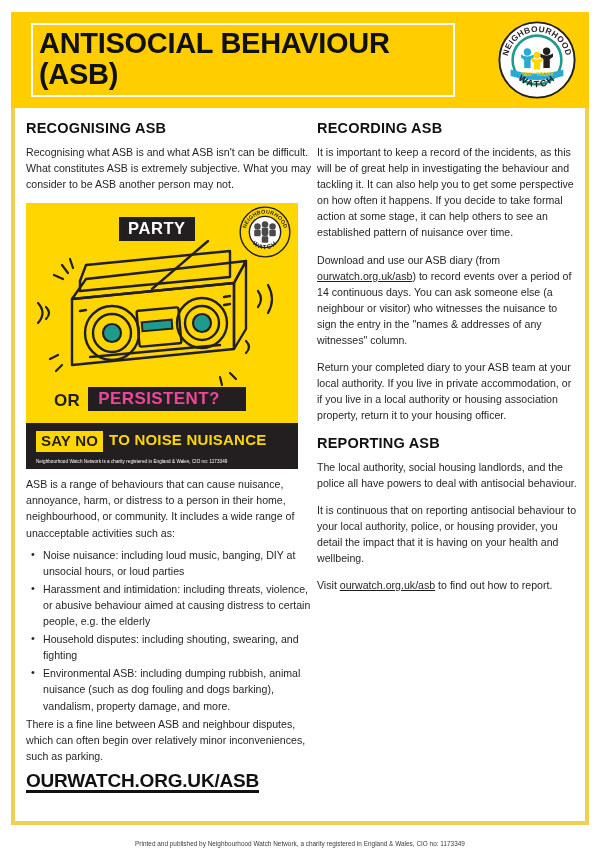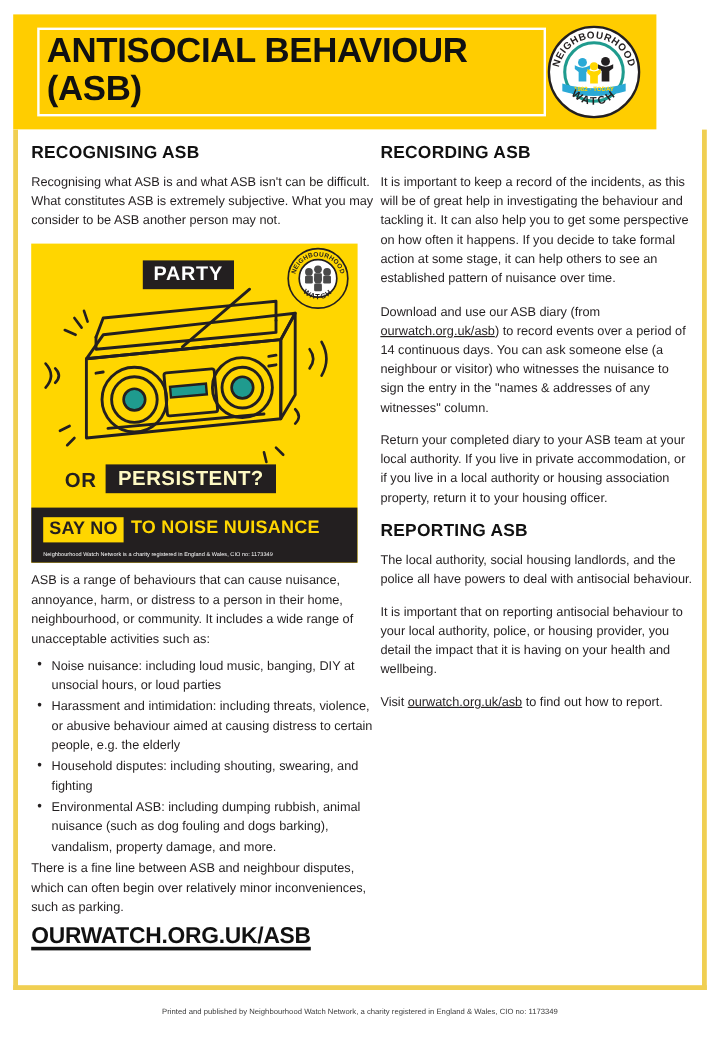--- a/index.html
+++ b/index.html
@@ -22,21 +22,21 @@
     width: 600px;
     height: 864px;
     background: #ffffff;
   }
 
   
   .header-band {
     position: absolute;
     left: 11px;
     top: 12px;
-    width: 536px;
+    width: 578px;
     height: 96px;
     background: #ffcd00;
     box-sizing: border-box;
   }
   .header-inner-rule {
     position: absolute;
     left: 20px;
     top: 11px;
     width: 424px;
     height: 74px;
@@ -180,25 +180,25 @@
   }
   .poster-or {
     color: #231f20;
     font-size: 17px;
     font-weight: 800;
     letter-spacing: 0.4px;
     margin-right: 8px;
   }
   .poster-persistent {
     background: #231f20;
-    color: #fef9c3;
+    color: #ec4899;
     font-size: 17px;
     font-weight: 800;
     letter-spacing: 0.4px;
-    padding: 3px 10px 4px 10px;
+    padding: 3px 26px 4px 10px;
     line-height: 1;
   }
 
   .poster-bar {
     position: absolute;
     left: 0;
     bottom: 0;
     width: 272px;
     height: 46px;
     background: #231f20;
@@ -417,21 +417,21 @@
 
       <h2 class="section-head">RECORDING ASB</h2>
       <p class="body-text">It is important to keep a record of the incidents, as this will be of great help in investigating the behaviour and tackling it. It can also help you to get some perspective on how often it happens. If you decide to take formal action at some stage, it can help others to see an established pattern of nuisance over time.</p>
 
       <p class="body-text"><span>Download and use our ASB diary (from </span><span class="inline-link">ourwatch.org.uk/asb</span><span>) to record events over a period of 14 continuous days. You can ask someone else (a neighbour or visitor) who witnesses the nuisance to sign the entry in the "names &amp; addresses of any witnesses" column.</span></p>
 
       <p class="body-text">Return your completed diary to your ASB team at your local authority. If you live in private accommodation, or if you live in a local authority or housing association property, return it to your housing officer.</p>
 
       <h2 class="section-head">REPORTING ASB</h2>
       <p class="body-text">The local authority, social housing landlords, and the police all have powers to deal with antisocial behaviour.</p>
-      <p class="body-text">It is important that on reporting antisocial behaviour to your local authority, police, or housing provider, you detail the impact that it is having on your health and wellbeing.</p>
+      <p class="body-text">It is continuous that on reporting antisocial behaviour to your local authority, police, or housing provider, you detail the impact that it is having on your health and wellbeing.</p>
 
       <p class="body-text"><span>Visit </span><span class="inline-link">ourwatch.org.uk/asb</span><span> to find out how to report.</span></p>
     </div>
 
   </div>
 
   <div class="footer-note">Printed and published by Neighbourhood Watch Network, a charity registered in England &amp; Wales, CIO no: 1173349</div>
 
 </div>
 

